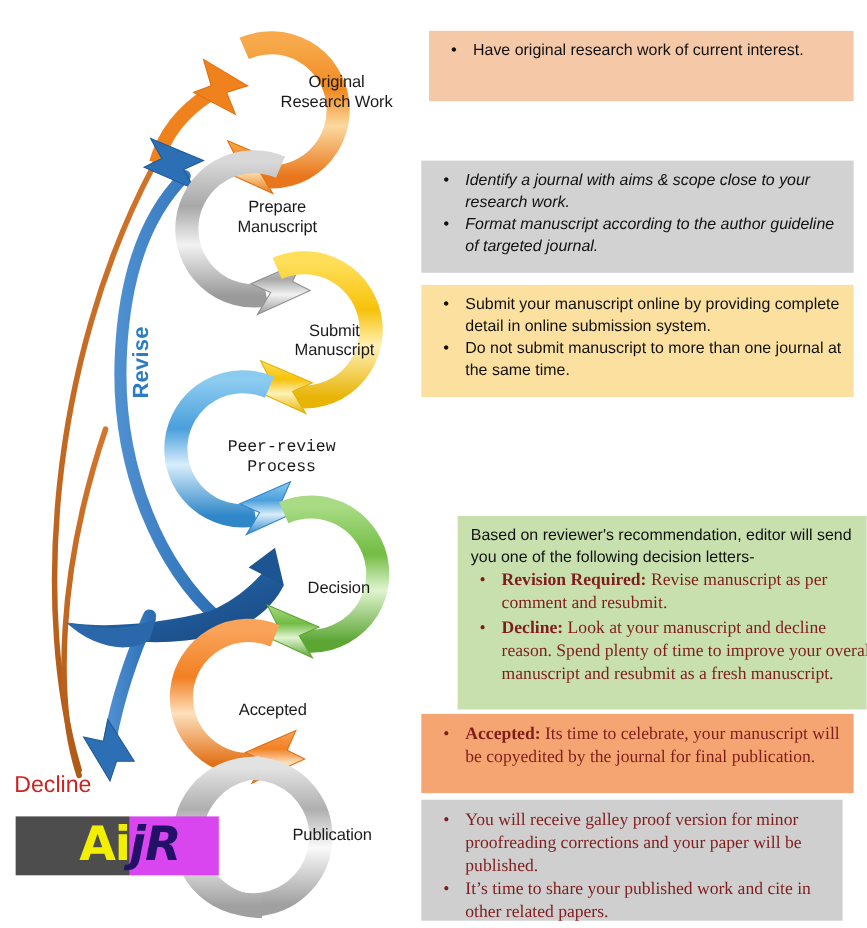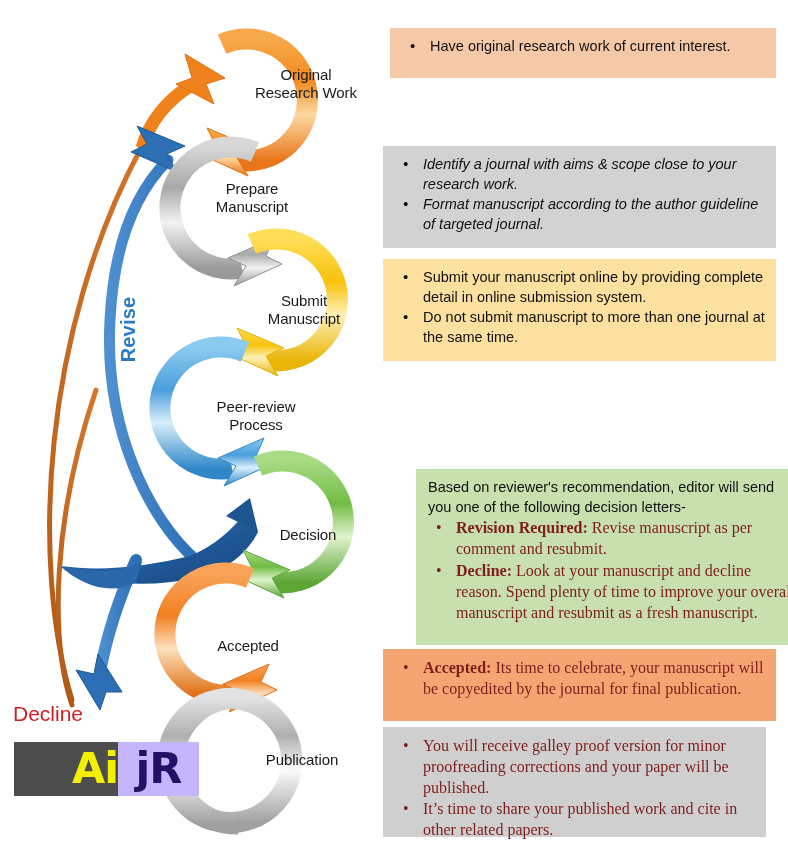--- a/index.html
+++ b/index.html
@@ -69,25 +69,26 @@
   }
   .logo-left {
     background: #4d4d4d;
     flex: 0 0 104px;
     display: flex;
     align-items: center;
     justify-content: flex-end;
     padding-right: 0px;
   }
   .logo-right {
-    background: #c4b5fd;
+    background: #d946ef;
     flex: 1 1 auto;
     display: flex;
     align-items: center;
-    justify-content: center;
+    justify-content: flex-start;
+    font-style: italic;
   }
   .logo-ai {
     font-family: "DejaVu Sans", sans-serif;
     font-weight: bold;
     font-size: 43px;
     color: #f2ef00;
     line-height: 1;
     letter-spacing: -1px;
     padding-bottom: 2px;
   }
@@ -268,39 +269,39 @@
       <path d="M 236 698 A 62 62 0 1 0 238 824" fill="none" stroke="url(#gradSilver)" stroke-width="21" stroke-linecap="butt"></path>
     </g>
   </svg>
 
   <div class="stage-label" style="left:236px; top:66px; width:140px;">Original
 Research Work</div>
   <div class="stage-label" style="left:188px; top:180px; width:128px;">Prepare
 Manuscript</div>
   <div class="stage-label" style="left:240px; top:292px; width:128px;">Submit
 Manuscript</div>
-  <div class="stage-label" style="left:186px; top:398px; width:140px;">Peer-review
+  <div class="stage-label" style="left:186px; top:398px; width:140px;font-family:Liberation Mono, monospace;">Peer-review
 Process</div>
   <div class="stage-label" style="left:246px; top:526px; width:124px;">Decision</div>
   <div class="stage-label" style="left:186px; top:637px; width:124px;">Accepted</div>
   <div class="stage-label" style="left:240px; top:751px; width:124px;">Publication</div>
 
   <div class="revise-label">Revise</div>
   <div class="decline-label">Decline</div>
 
   <div id="aijr-logo">
     <div class="logo-left">
       <span class="logo-ai">Ai</span>
     </div>
     <div class="logo-right">
       <span class="logo-jr">jR</span>
     </div>
   </div>
 
-  <div class="info-box box-sans" style="left:390px; top:28px; width:386px; height:50px; background:#F5C9A8;">
+  <div class="info-box box-sans" style="left:390px; top:28px; width:386px; height:64px; background:#F5C9A8;">
     <ul>
       <li>Have original research work of current interest.</li>
     </ul>
   </div>
 
   <div class="info-box box-sans" style="left:383px; top:146px; width:393px; height:102px; background:#D2D2D2;font-style:italic;">
     <ul>
       <li>Identify a journal with aims &amp; scope close to your research work.</li>
       <li>Format manuscript according to the author guideline of targeted journal.</li>
     </ul>

